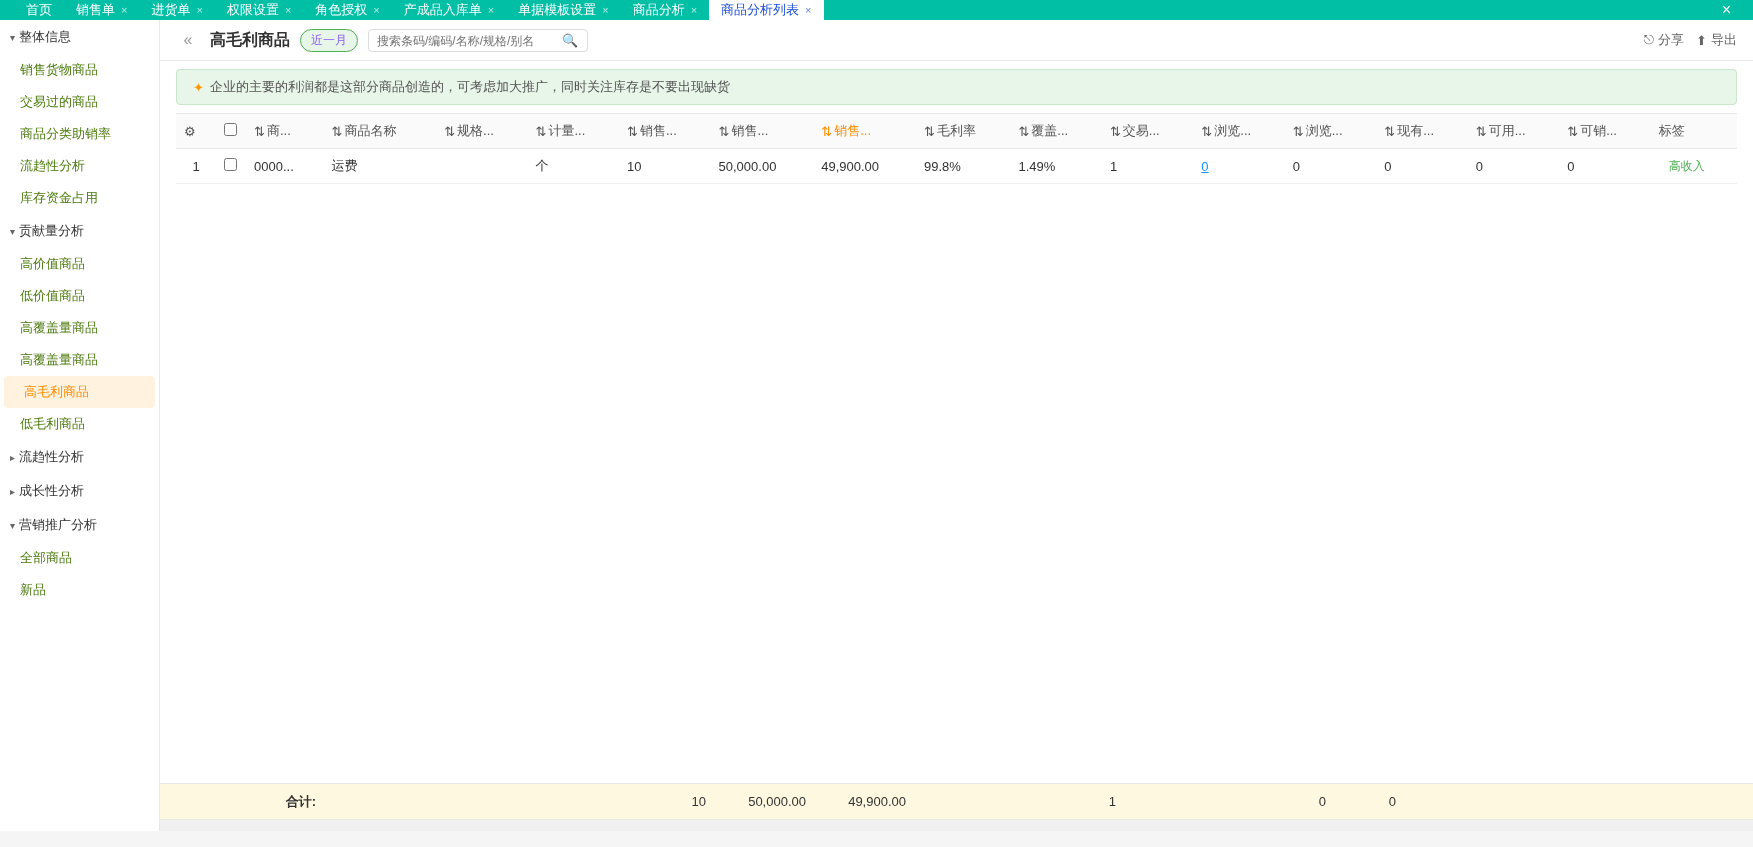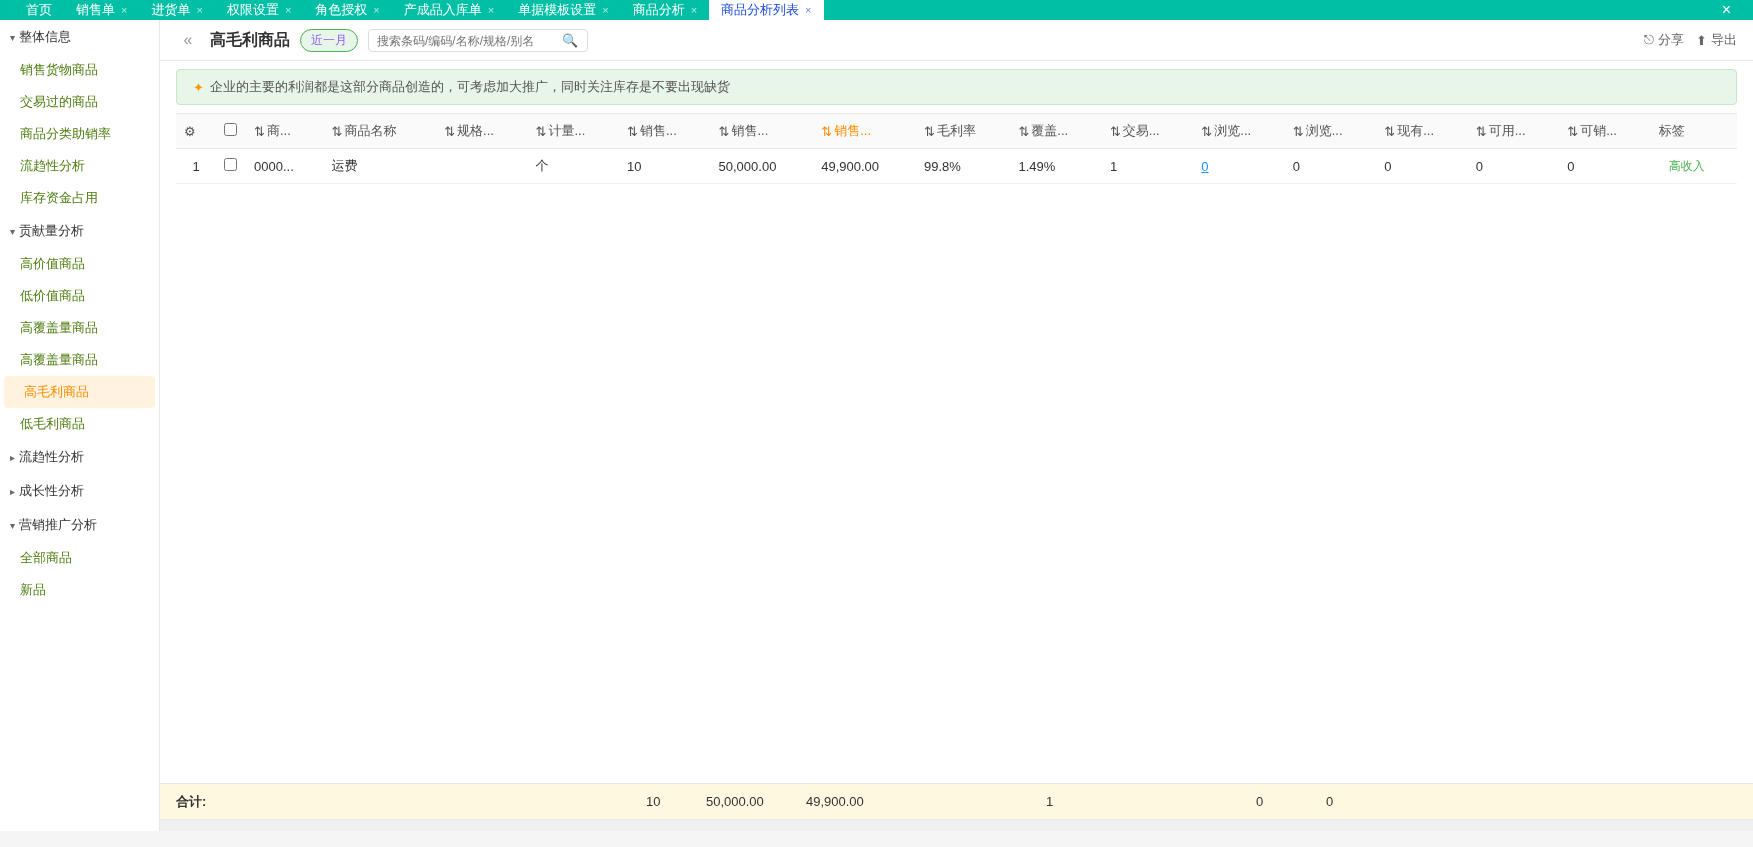--- a/index.html
+++ b/index.html
@@ -219,20 +219,21 @@
     .footer-row {
       display: flex;
       align-items: center;
       background: #fff8e1;
       border-top: 1px solid #e8e8e8;
       padding: 8px 16px;
       font-size: 13px;
       color: #333;
       min-height: 36px;
       gap: 0;
+      text-align: right;
     }
     .footer-row .label {
       width: 140px;
       font-weight: bold;
     }
 
     
     .bottom-scroll {
       height: 12px;
       background: #f0f0f0;

